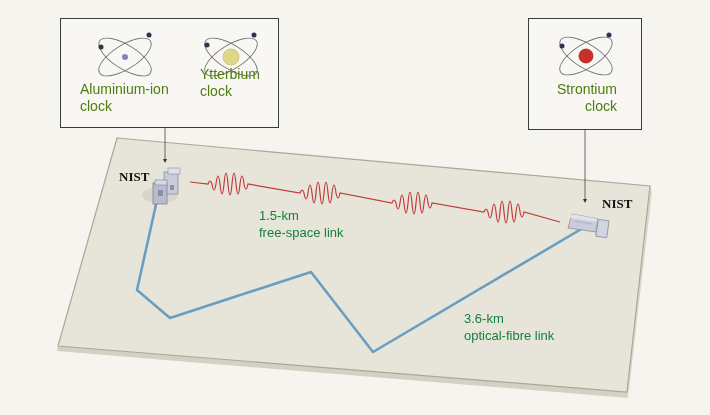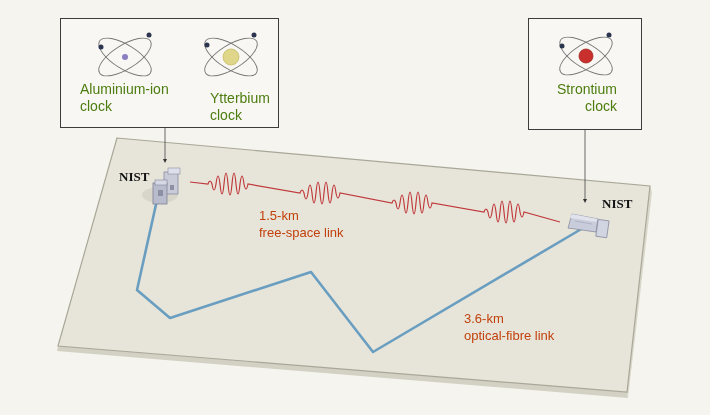--- a/index.html
+++ b/index.html
@@ -1,20 +1,20 @@
 <!DOCTYPE html>
 <html><head>
 <meta charset="utf-8">
 <style>
   html,body{margin:0;padding:0;}
   body{width:710px;height:415px;background:#f5f4ee;position:relative;overflow:hidden;font-family:"Liberation Sans",sans-serif;}
   .box{position:absolute;background:#f8f7f3;border:1px solid #3c3c3c;box-sizing:border-box;}
   .lbl{position:absolute;font-size:14px;color:#4d7c0f;line-height:17px;white-space:pre-line;}
   .site{position:absolute;font-size:13px;font-weight:bold;color:#111;font-family:Liberation Serif, serif;}
-  .dist{position:absolute;font-size:13px;color:#c2410c;line-height:17px;white-space:pre-line;}
+  .dist{position:absolute;font-size:13px;color:#15803d;line-height:17px;white-space:pre-line;}
   svg{position:absolute;left:0;top:0;}
 </style>
 </head>
 <body>
 
 <svg width="710" height="415" viewBox="0 0 710 415">
 
   <polygon points="58,346 627,392 628,398 57,351" fill="#d3d1c3"></polygon>
   <polygon points="650,186 627,392 628,398 652,192" fill="#d9d7ca"></polygon>
 
@@ -82,21 +82,21 @@
     <ellipse rx="30" ry="12" transform="rotate(32)" fill="none" stroke="#777" stroke-width="0.9"></ellipse>
     <ellipse rx="30" ry="12" transform="rotate(-32)" fill="none" stroke="#777" stroke-width="0.9"></ellipse>
     <circle r="7" fill="#c9302c" stroke="#a02320" stroke-width="0.8"></circle>
     <circle cx="-24" cy="-10" r="2.5" fill="#2b3550"></circle>
     <circle cx="23" cy="-21" r="2.5" fill="#2b3550"></circle>
   </g>
 </svg>
 
 <div class="lbl" style="left:80px;top:81px;">Aluminium-ion
 clock</div>
-<div class="lbl" style="left:200px;top:90px;margin-left:10px;">Ytterbium
+<div class="lbl" style="left:200px;top:66px;">Ytterbium
 clock</div>
 <div class="lbl" style="left:557px;top:81px;text-align:right;">Strontium
 clock</div>
 
 <div class="site" style="left:119px;top:169px;">NIST</div>
 <div class="site" style="left:602px;top:196px;">NIST</div>
 
 <div class="dist" style="left:259px;top:207px;">1.5-km
 free-space link</div>
 <div class="dist" style="left:464px;top:310px;">3.6-km

